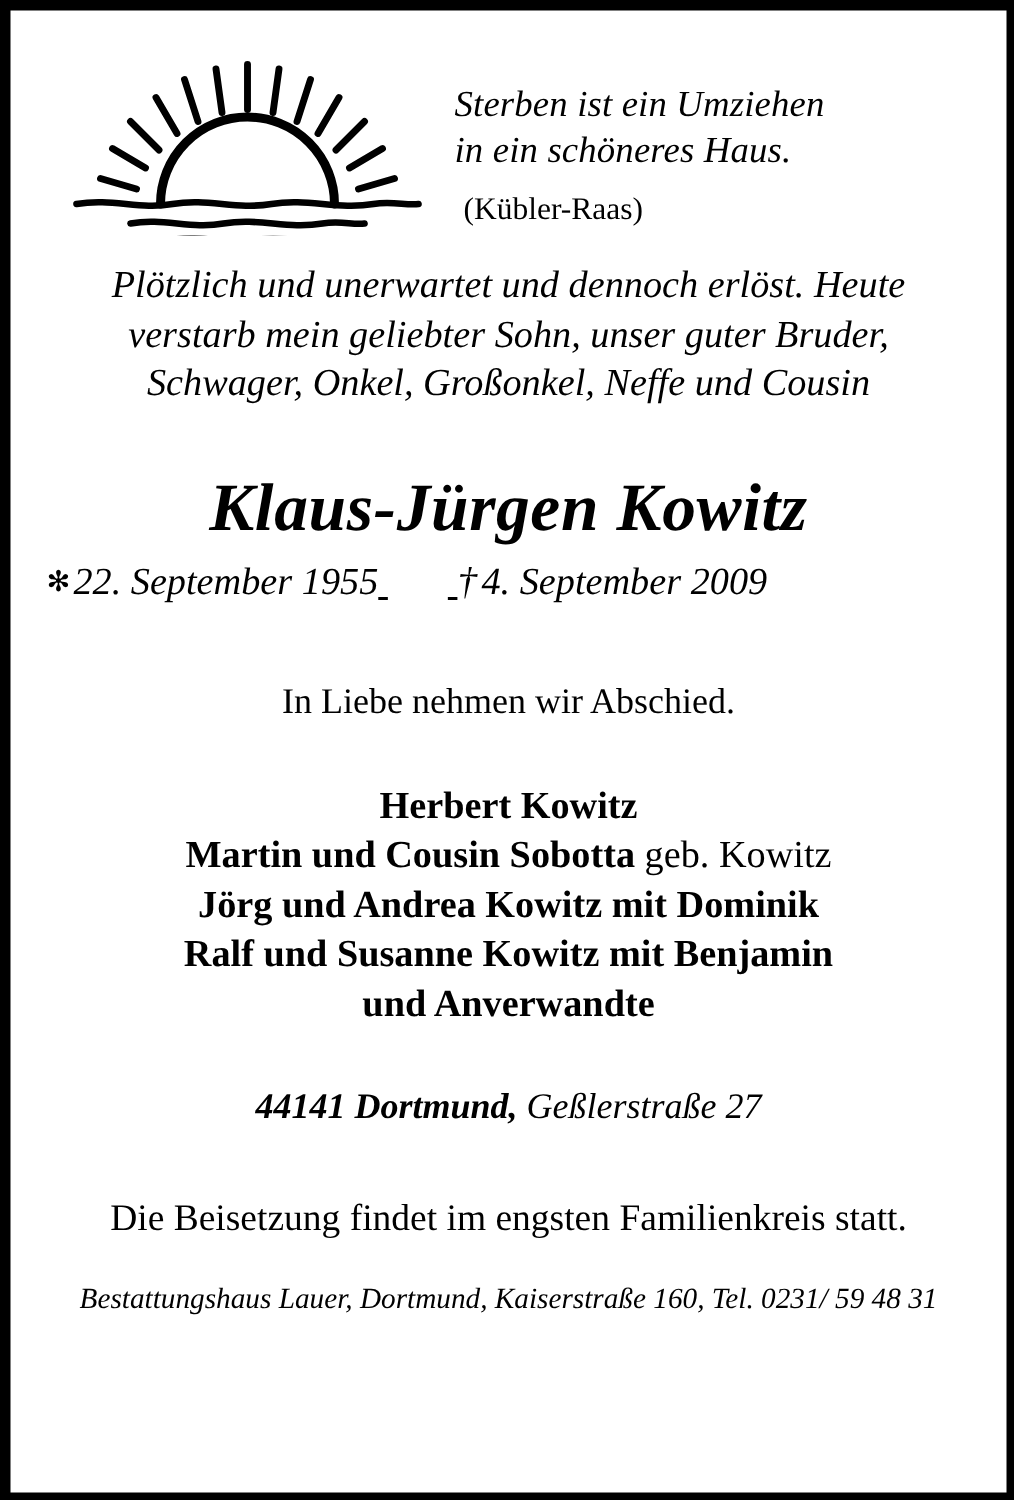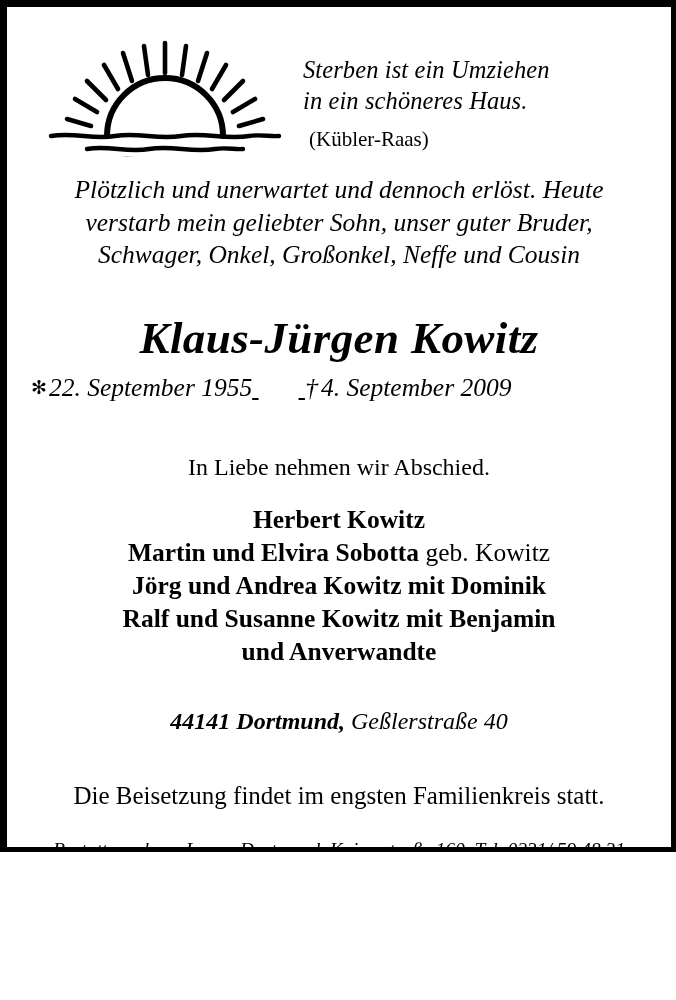--- a/index.html
+++ b/index.html
@@ -9,21 +9,21 @@
     background: #ffffff;
   }
   body {
     font-family: "Liberation Serif", "DejaVu Serif", serif;
     color: #000000;
   }
 
   .notice {
     position: relative;
     width: 676px;
-    height: 852px;
+    height: 1000px;
     box-sizing: border-box;
     background: #000000;
     padding: 7px 5px 5px 7px;
     overflow: hidden;
   }
   .notice-inner {
     position: relative;
     width: 100%;
     height: 100%;
     box-sizing: border-box;
@@ -133,21 +133,21 @@
   .farewell {
     margin-top: 48px;
     text-align: center;
     font-size: 24px;
     line-height: 30px;
     white-space: nowrap;
   }
 
   
   .mourners {
-    margin-top: 21px;
+    margin-top: 37px;
     text-align: center;
   }
   .mourner-line {
     font-weight: bold;
     font-size: 25.5px;
     line-height: 33px;
     white-space: nowrap;
   }
   .mourner-line .suffix {
     font-weight: normal;
@@ -249,36 +249,36 @@
       </span>
     </div>
 
     <div class="farewell">In Liebe nehmen wir Abschied.</div>
 
     <div class="mourners">
       <div class="mourner-line">
         <span>Herbert Kowitz</span><span class="suffix"></span>
       </div>
       <div class="mourner-line">
-        <span>Martin und Elvira Sobotta</span><span class="suffix"> geb. Kowitz</span>
+        <span>Martin und Cousin Sobotta</span><span class="suffix"> geb. Kowitz</span>
       </div>
       <div class="mourner-line">
         <span>Jörg und Andrea Kowitz mit Dominik</span><span class="suffix"></span>
       </div>
       <div class="mourner-line">
         <span>Ralf und Susanne Kowitz mit Benjamin</span><span class="suffix"></span>
       </div>
       <div class="mourner-line">
         <span>und Anverwandte</span><span class="suffix"></span>
       </div>
     </div>
 
     <div class="address">
       <span class="city">44141 Dortmund,</span>
-      <span class="street">Geßlerstraße 40</span>
+      <span class="street">Geßlerstraße 27</span>
     </div>
 
     <div class="burial-note">Die Beisetzung findet im engsten Familienkreis statt.</div>
 
     <div class="funeral-home">Bestattungshaus Lauer, Dortmund, Kaiserstraße 160, Tel. 0231/ 59 48 31</div>
 
   </div>
 </div>
 
 </body></html>

